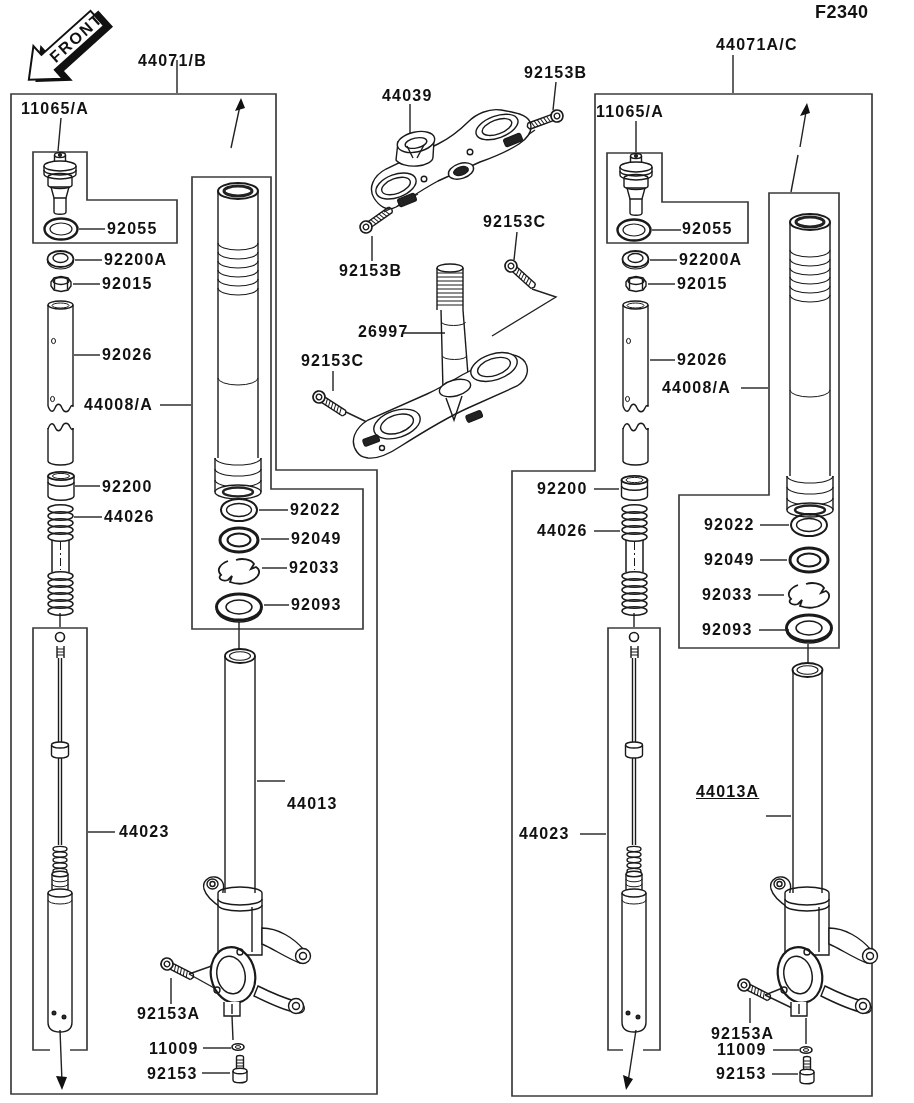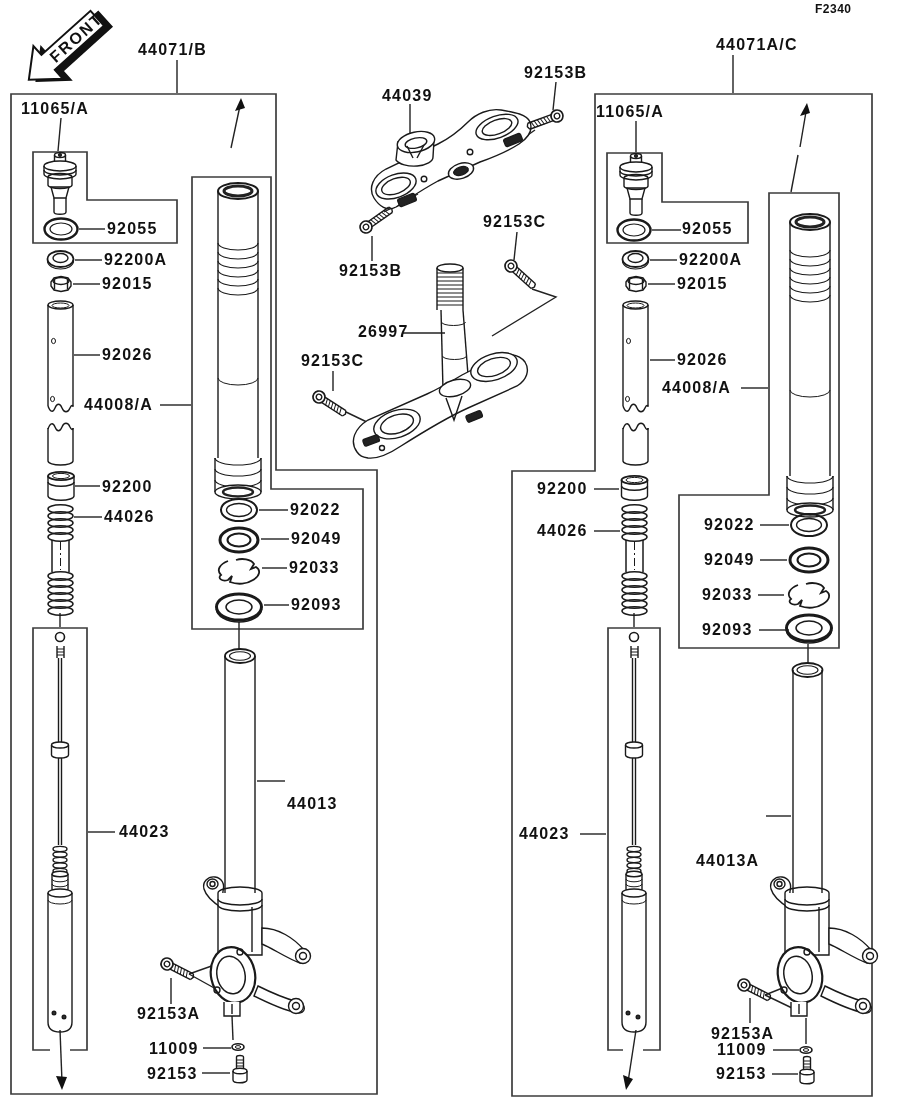--- a/index.html
+++ b/index.html
@@ -538,21 +538,21 @@
       <ellipse cx="238" cy="1047" rx="2.7" ry="1.4" stroke-width="1"></ellipse>
     </g>
     <g>
       <ellipse cx="806" cy="1050" rx="6" ry="3.2" stroke-width="1.6"></ellipse>
       <ellipse cx="806" cy="1050" rx="2.7" ry="1.4" stroke-width="1"></ellipse>
     </g>
   </g>
 </svg>
 
 <div class="label-layer">
-      <span class="part-label" style="left: 138px; top: 42px;">44071/B</span>
+      <span class="part-label" style="left: 138px; top: 53px;">44071/B</span>
       <span class="part-label" style="left: 716px; top: 37px;">44071A/C</span>
       <span class="part-label" style="left: 21px; top: 101px;">11065/A</span>
       <span class="part-label" style="left: 596px; top: 104px;">11065/A</span>
       <span class="part-label" style="left: 107px; top: 221px;">92055</span>
       <span class="part-label" style="left: 682px; top: 221px;">92055</span>
       <span class="part-label" style="left: 104px; top: 252px;">92200A</span>
       <span class="part-label" style="left: 679px; top: 252px;">92200A</span>
       <span class="part-label" style="left: 102px; top: 276px;">92015</span>
       <span class="part-label" style="left: 677px; top: 276px;">92015</span>
       <span class="part-label" style="left: 102px; top: 347px;">92026</span>
@@ -565,31 +565,31 @@
       <span class="part-label" style="left: 537px; top: 523px;">44026</span>
       <span class="part-label" style="left: 290px; top: 502px;">92022</span>
       <span class="part-label" style="left: 704px; top: 517px;">92022</span>
       <span class="part-label" style="left: 291px; top: 531px;">92049</span>
       <span class="part-label" style="left: 704px; top: 552px;">92049</span>
       <span class="part-label" style="left: 289px; top: 560px;">92033</span>
       <span class="part-label" style="left: 702px; top: 587px;">92033</span>
       <span class="part-label" style="left: 291px; top: 597px;">92093</span>
       <span class="part-label" style="left: 702px; top: 622px;">92093</span>
       <span class="part-label" style="left: 287px; top: 796px;">44013</span>
-      <span class="part-label" style="left: 696px; top: 853px;">44013A</span>
+      <span class="part-label" style="left: 696px; top: 784px; text-decoration: underline;">44013A</span>
       <span class="part-label" style="left: 119px; top: 824px;">44023</span>
       <span class="part-label" style="left: 519px; top: 826px;">44023</span>
       <span class="part-label" style="left: 137px; top: 1006px;">92153A</span>
       <span class="part-label" style="left: 711px; top: 1026px;">92153A</span>
       <span class="part-label" style="left: 149px; top: 1041px;">11009</span>
       <span class="part-label" style="left: 717px; top: 1042px;">11009</span>
       <span class="part-label" style="left: 147px; top: 1066px;">92153</span>
       <span class="part-label" style="left: 716px; top: 1066px;">92153</span>
       <span class="part-label" style="left: 382px; top: 88px;">44039</span>
       <span class="part-label" style="left: 524px; top: 65px;">92153B</span>
       <span class="part-label" style="left: 339px; top: 263px;">92153B</span>
       <span class="part-label" style="left: 483px; top: 214px;">92153C</span>
       <span class="part-label" style="left: 301px; top: 353px;">92153C</span>
       <span class="part-label" style="left: 358px; top: 324px;">26997</span>
-      <span class="part-label" style="left: 815px; top: 3px; font-size: 12px; letter-spacing: 0.5px;">F2340</span>
+      <span class="part-label" style="left: 815px; top: 3px; font-size: 18px; letter-spacing: 0.5px;">F2340</span>
     </div>
 
 </div>
 
 </body></html>

